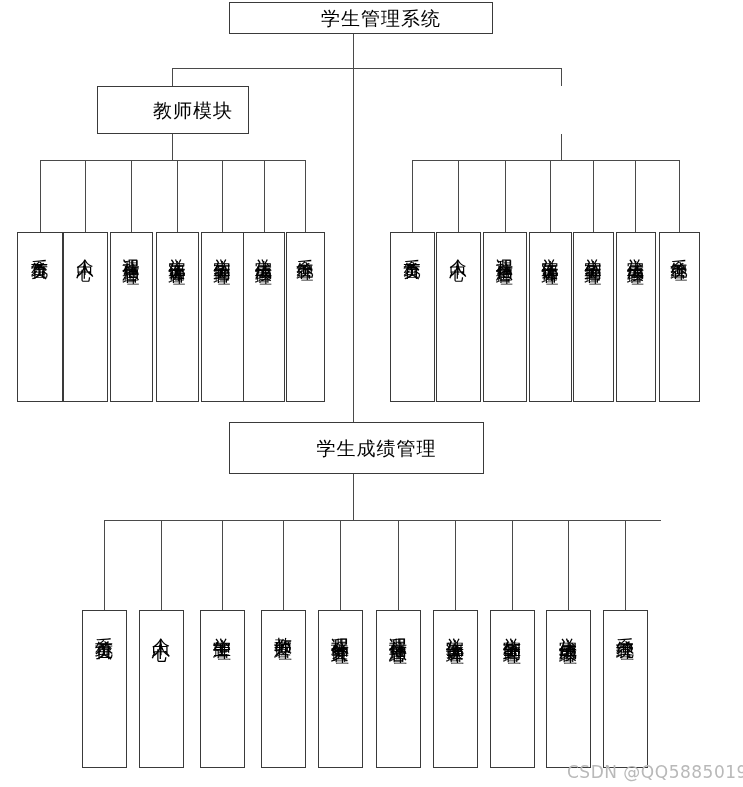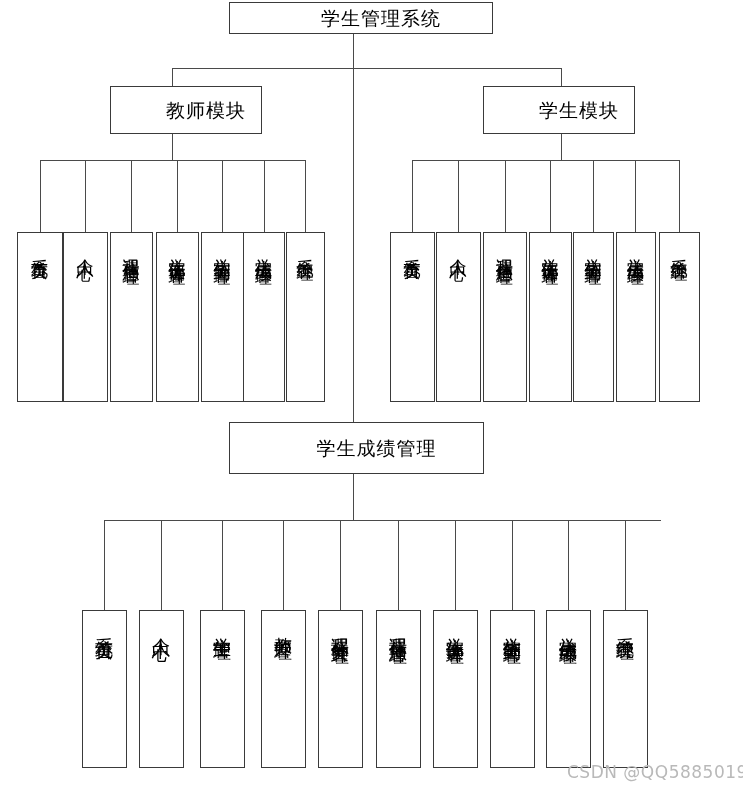--- a/index.html
+++ b/index.html
@@ -91,21 +91,21 @@
 
   <div class="vline" style="left:353px; top:34px; height:34px;"></div>
 
   <div class="hline" style="left:172px; top:68px; width:390px;"></div>
 
   <div class="vline" style="left:172px; top:68px; height:18px;"></div>
   <div class="vline" style="left:561px; top:68px; height:18px;"></div>
 
   <div class="vline" style="left:353px; top:68px; height:354px;"></div>
 
-  <div class="node level2" style="left:97px; top:86px; width:152px; height:48px;margin-left:13px;">
+  <div class="node level2" style="left:97px; top:86px; width:152px; height:48px;">
     <span class="label-h">教师模块</span>
   </div>
   <div class="vline" style="left:172px; top:134px; height:26px;"></div>
   <div class="hline" style="left:40px; top:160px; width:265px;"></div>
 
   <div class="vline" style="left:40px;  top:160px; height:72px;"></div>
   <div class="vline" style="left:85px;  top:160px; height:72px;"></div>
   <div class="vline" style="left:131px; top:160px; height:72px;"></div>
   <div class="vline" style="left:177px; top:160px; height:72px;"></div>
   <div class="vline" style="left:222px; top:160px; height:72px;"></div>
@@ -127,23 +127,20 @@
   <div class="node leaf" style="left:201px; top:232px; width:43px; height:170px;">
     <span class="label-v">学生签到管理</span>
   </div>
   <div class="node leaf" style="left:243px; top:232px; width:42px; height:170px;">
     <span class="label-v">学生成绩管理</span>
   </div>
   <div class="node leaf" style="left:286px; top:232px; width:39px; height:170px;">
     <span class="label-v">系统管理</span>
   </div>
 
-  <div class="node level2" style="left:483px; top:86px; width:152px; height:48px;">
-    <span class="label-h">学生模块</span>
-  </div>
   <div class="vline" style="left:561px; top:134px; height:26px;"></div>
   <div class="hline" style="left:412px; top:160px; width:268px;"></div>
 
   <div class="vline" style="left:412px; top:160px; height:72px;"></div>
   <div class="vline" style="left:458px; top:160px; height:72px;"></div>
   <div class="vline" style="left:505px; top:160px; height:72px;"></div>
   <div class="vline" style="left:550px; top:160px; height:72px;"></div>
   <div class="vline" style="left:593px; top:160px; height:72px;"></div>
   <div class="vline" style="left:635px; top:160px; height:72px;"></div>
   <div class="vline" style="left:679px; top:160px; height:72px;"></div>

